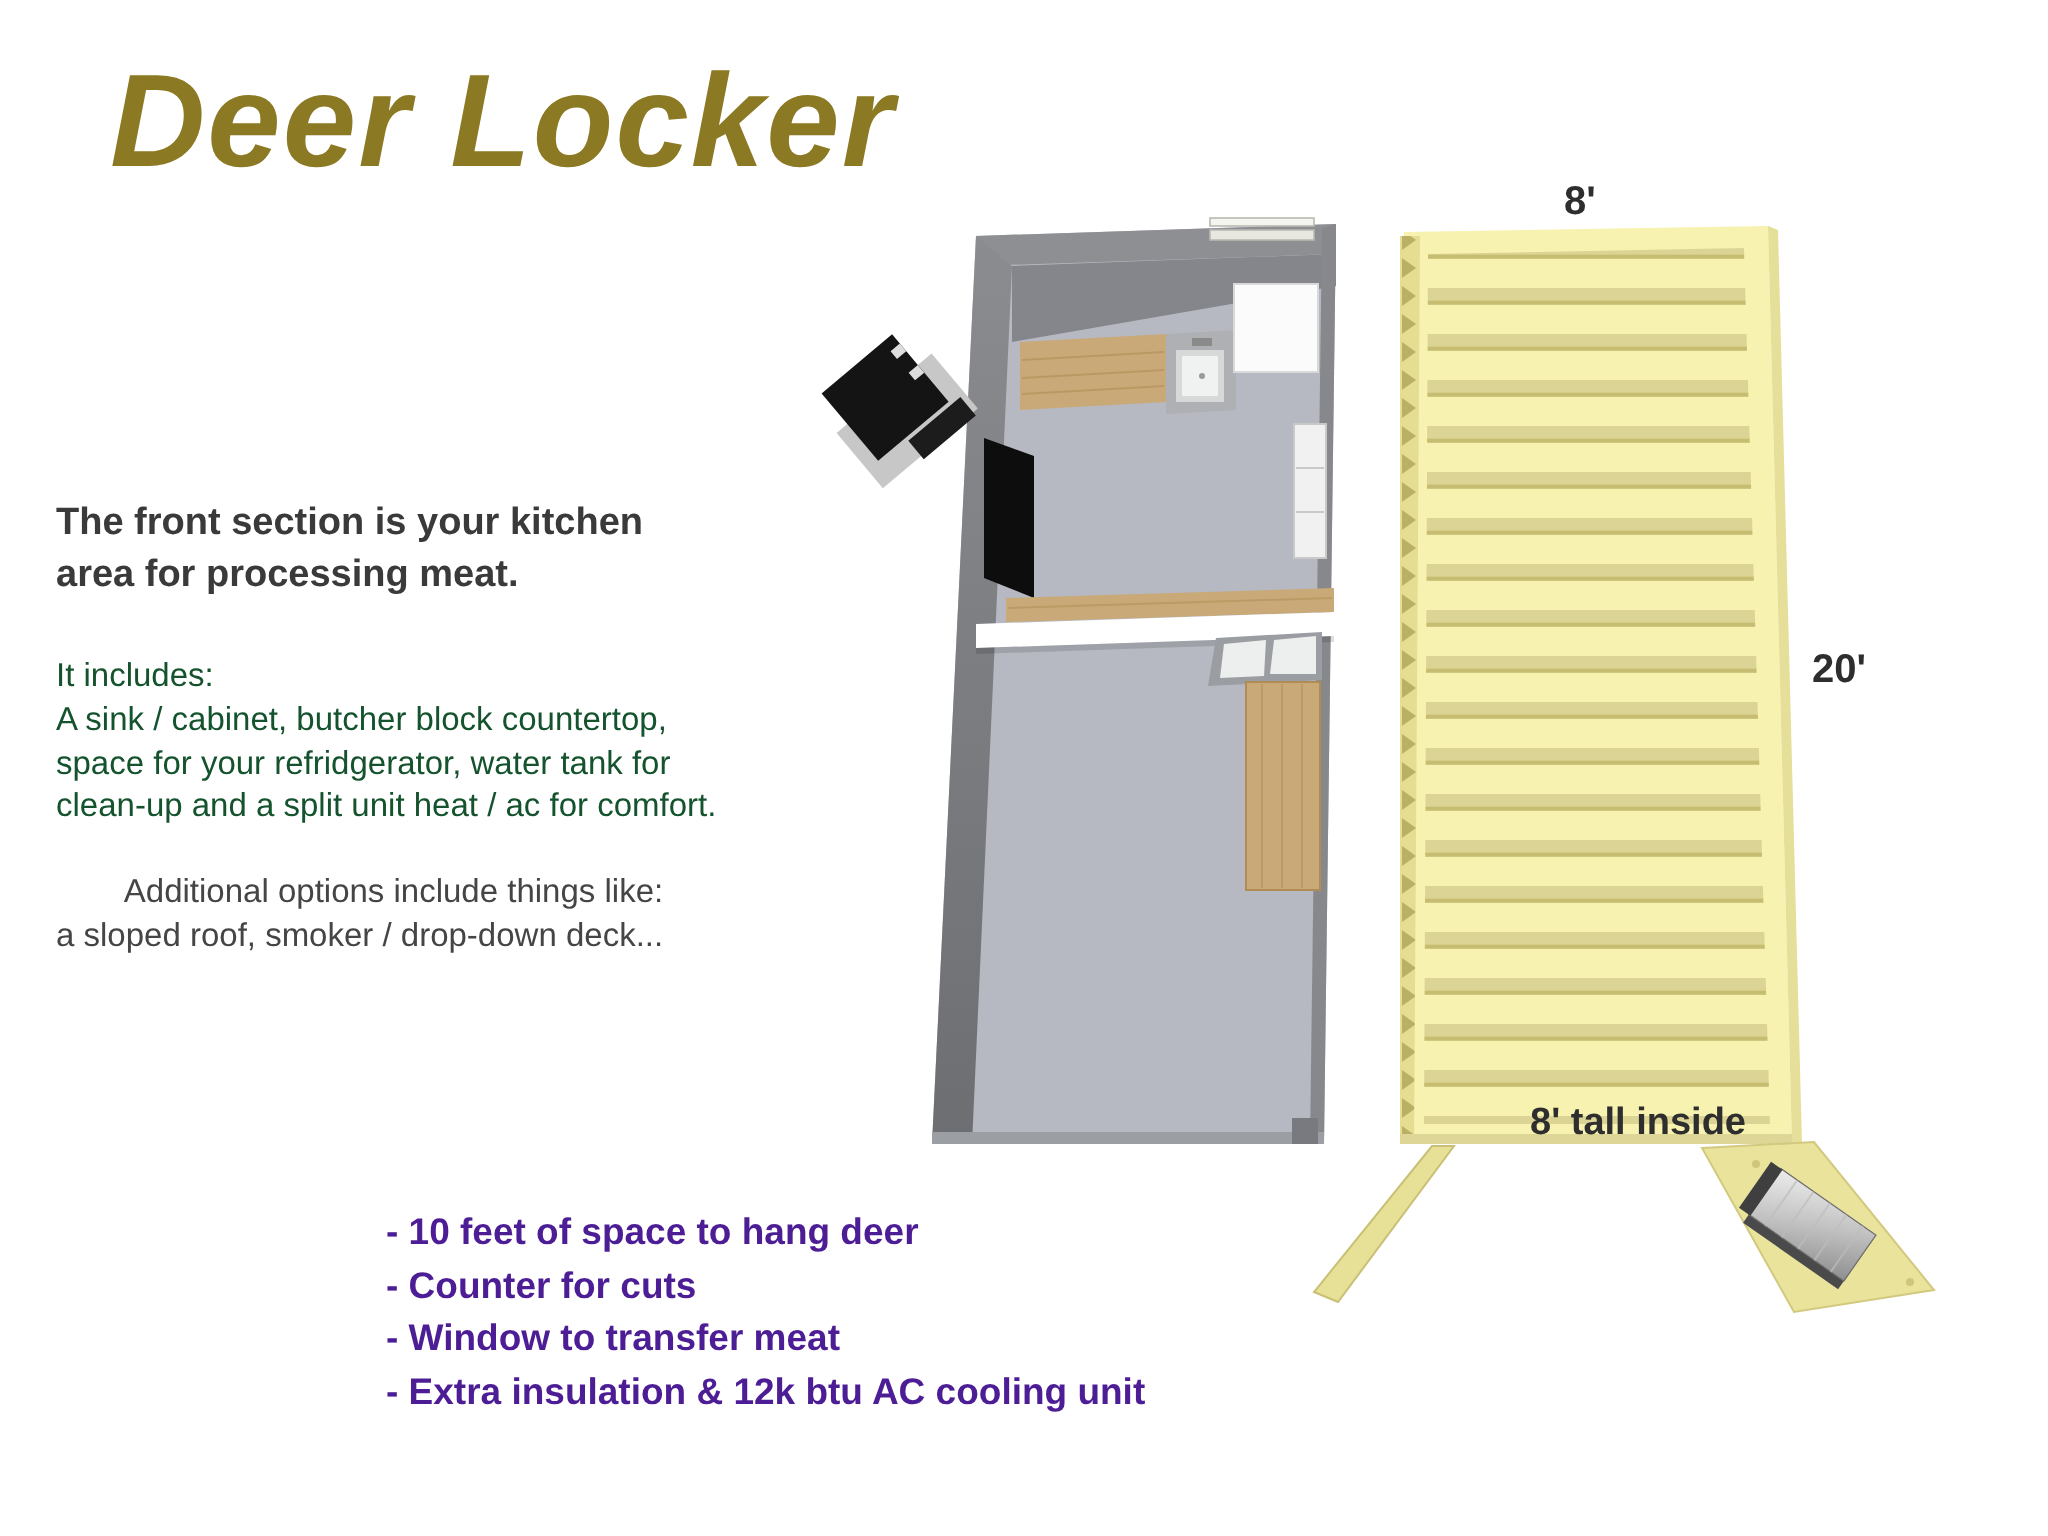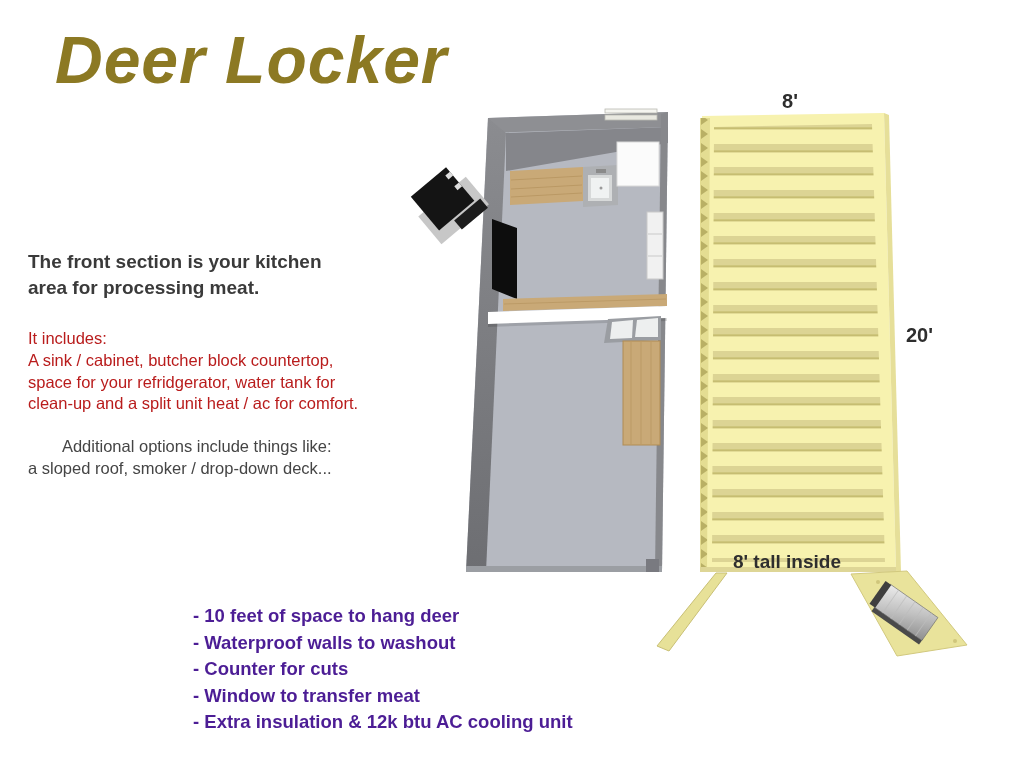--- a/index.html
+++ b/index.html
@@ -10,35 +10,35 @@
   .title{
     position:absolute;left:55px;top:22px;
     font-size:66px;font-weight:700;font-style:italic;letter-spacing:1px;
     color:#8c7923;white-space:nowrap;
   }
   .para{position:absolute;white-space:pre-line;margin-top:48px;}
   .intro-heading{
     left:28px;top:201px;font-size:19px;font-weight:700;line-height:26px;color:#3a3a3a;
   }
   .intro-includes{
-    left:28px;top:280px;font-size:16.5px;font-weight:400;line-height:21.8px;color:#b91c1c;
+    left:28px;top:280px;font-size:16.5px;font-weight:400;line-height:21.8px;color:#14532d;
   }
   .intro-options{
     left:28px;top:388px;font-size:16.5px;font-weight:400;line-height:21.8px;color:#454545;text-align:right;
   }
   .features{
     position:absolute;left:193px;top:603px;
     font-size:18.5px;font-weight:700;line-height:26.6px;color:#4c1d95;
   }
   .dim-label{
     position:absolute;font-size:20px;font-weight:700;color:#2e2e2e;white-space:nowrap;
   }
   .dim-width{left:772px;top:90px;width:36px;text-align:center;}
   .dim-length{left:906px;top:324px;}
-  .dim-height{left:733px;top:551px;font-size:19px;}
+  .dim-height{left:765px;top:551px;font-size:19px;}
   .plan-svg{position:absolute;left:395px;top:85px;width:585px;height:585px;}
 </style>
 </head>
 <body>
 
 <div class="slide">
 
   <div class="title">Deer Locker</div>
 
   <div class="para intro-heading">The front section is your kitchen
@@ -166,19 +166,18 @@
       </g>
     </g>
   </svg>
 
   <div class="dim-label dim-width">8'</div>
   <div class="dim-label dim-length">20'</div>
   <div class="dim-label dim-height">8' tall inside</div>
 
   <div class="features">
     <div>- 10 feet of space to hang deer</div>
-    <div>- Waterproof walls to washout</div>
     <div>- Counter for cuts</div>
     <div>- Window to transfer meat</div>
     <div>- Extra insulation &amp; 12k btu AC cooling unit</div>
   </div>
 
 </div>
 
 </body></html>

